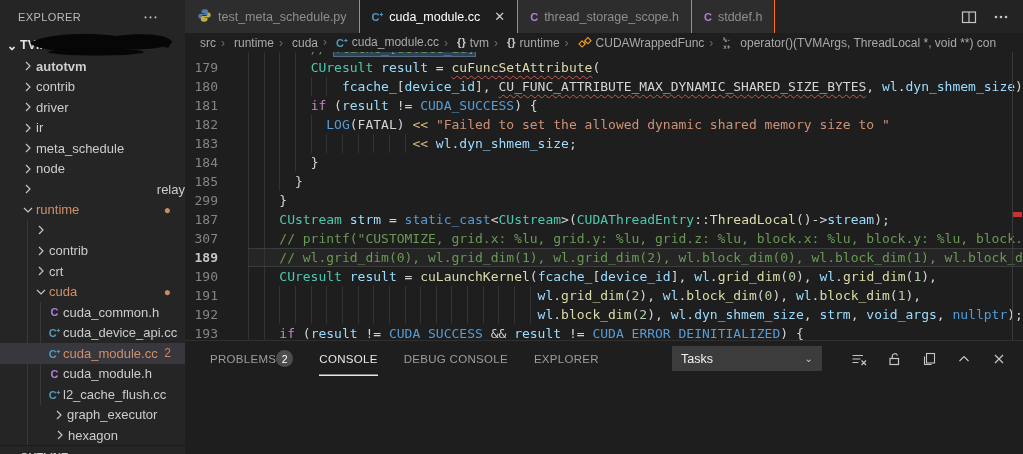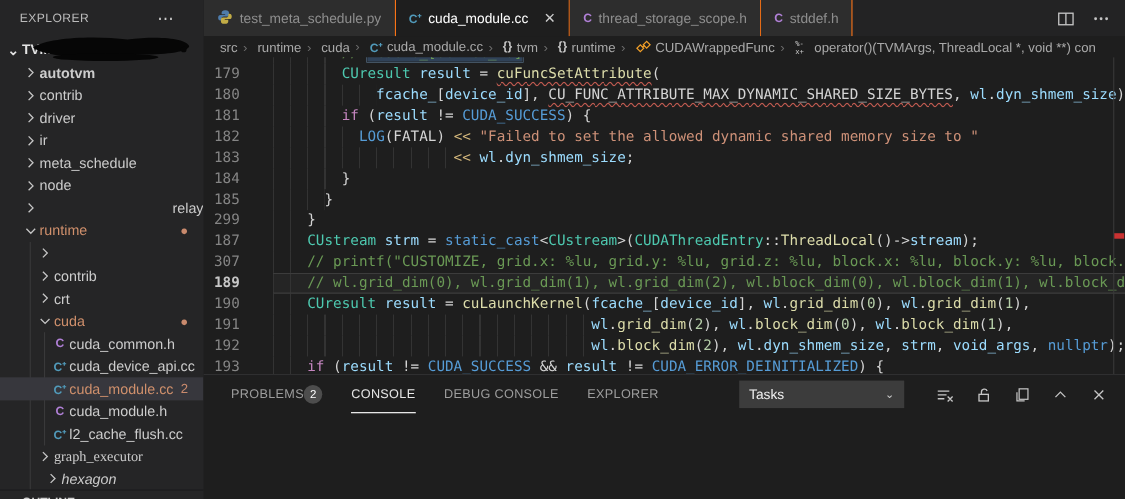--- a/index.html
+++ b/index.html
@@ -239,29 +239,29 @@
           <span class="deco">2</span>
         </div>
         <div class="tree-row" style="padding-left: 46px;">
           <span class="ficon ch">C</span>
           <span class="lbl">cuda_module.h</span>
         </div>
         <div class="tree-row" style="padding-left: 46px;">
           <span class="ficon cpp">C⁺</span>
           <span class="lbl">l2_cache_flush.cc</span>
         </div>
-        <div class="tree-row" style="padding-left: 33px; font-family: Liberation Serif, serif;">
+        <div class="tree-row" style="padding-left: 51px;">
           <span class="twisty">
             <svg width="16" height="16" viewBox="0 0 16 16" fill="none" stroke="#c5c5c5" stroke-width="1.2">
               <path d="M6 4 L10 8 L6 12"></path>
             </svg>
           </span>
           <span class="lbl">graph_executor</span>
         </div>
-        <div class="tree-row" style="padding-left: 40px; font-style: italic;">
+        <div class="tree-row" style="padding-left: 52px;">
           <span class="twisty">
             <svg width="16" height="16" viewBox="0 0 16 16" fill="none" stroke="#c5c5c5" stroke-width="1.2">
               <path d="M6 4 L10 8 L6 12"></path>
             </svg>
           </span>
           <span class="lbl">hexagon</span>
         </div>
       </div>
     <div class="sb-outline">
       <span class="twisty">›</span>

